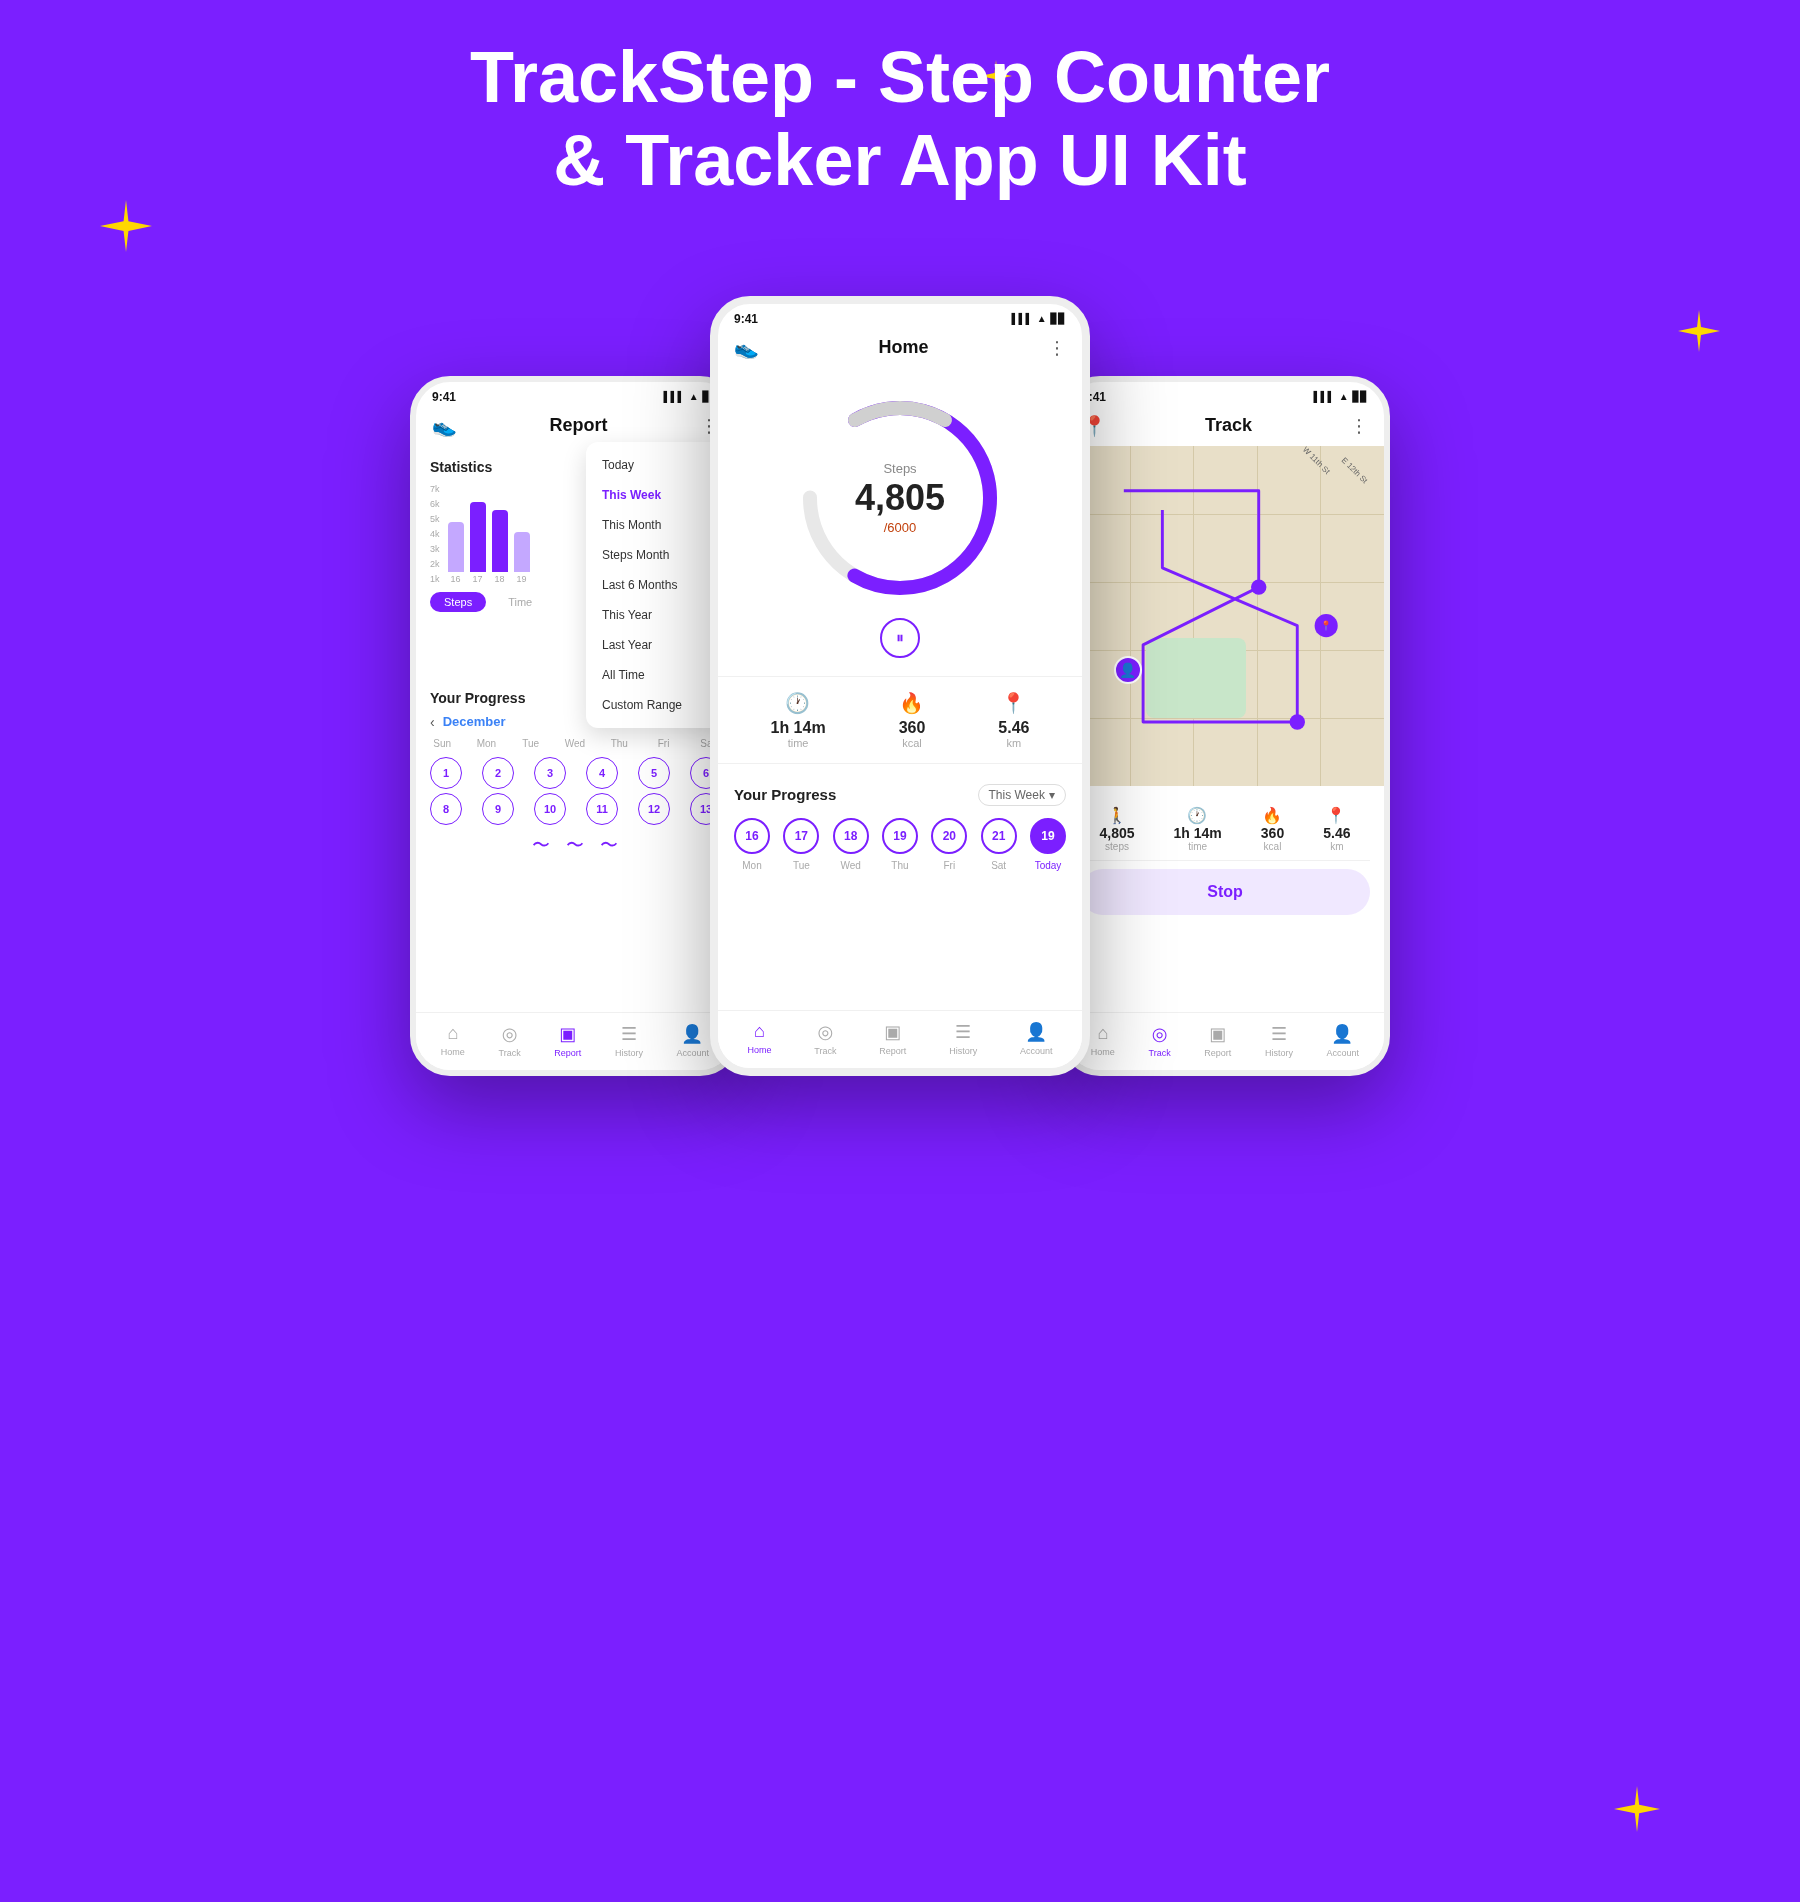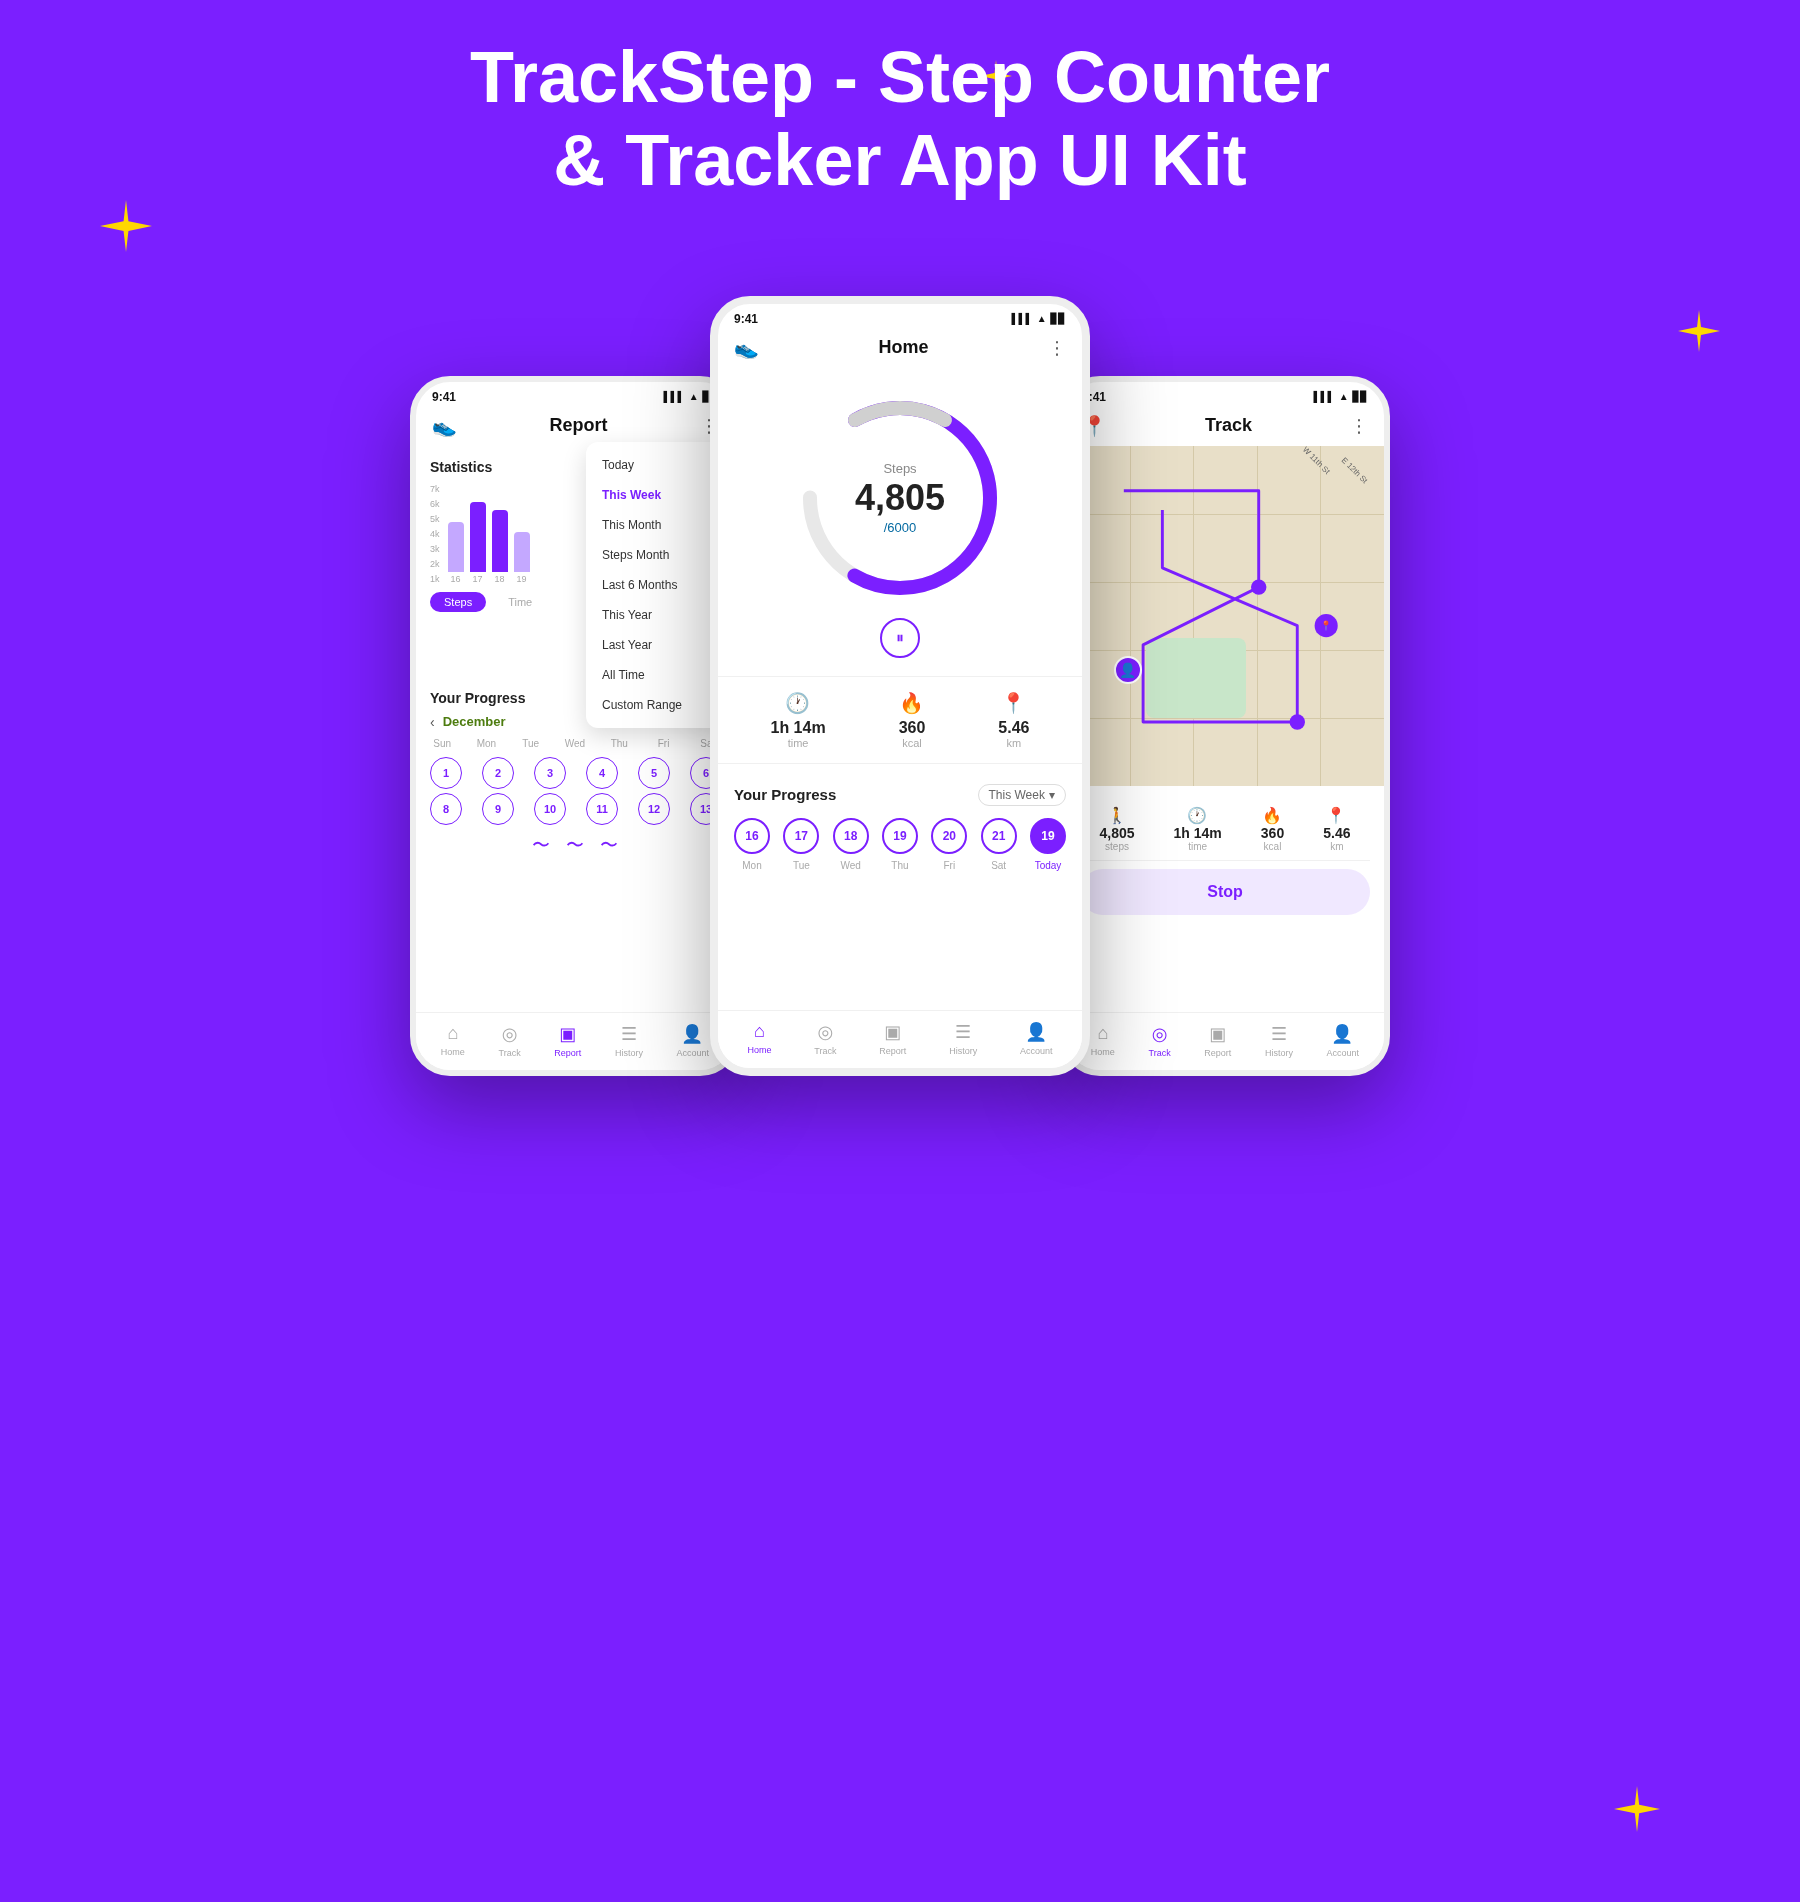--- a/index.html
+++ b/index.html
@@ -131,21 +131,21 @@
     }
     .steps-info {
       position: absolute;
       top: 50%;
       left: 50%;
       transform: translate(-50%, -50%);
       text-align: center;
     }
     .steps-label { font-size: 13px; color: #888; margin-bottom: 4px; }
     .steps-count { font-size: 36px; font-weight: 900; color: #222; line-height: 1; }
-    .steps-goal { font-size: 13px; color: #0369a1; margin-top: 4px; }
+    .steps-goal { font-size: 13px; color: #c2410c; margin-top: 4px; }
     .pause-btn {
       width: 40px; height: 40px;
       border-radius: 50%;
       border: 2px solid #7B1FFF;
       display: flex; align-items: center; justify-content: center;
       margin: 10px auto 0;
       font-size: 16px;
       color: #7B1FFF;
     }
 
@@ -304,21 +304,21 @@
     
     .your-progress { padding: 10px 14px; }
     .your-progress-title { font-size: 14px; font-weight: 700; color: #222; margin-bottom: 8px; }
     .calendar-nav {
       display: flex;
       align-items: center;
       gap: 8px;
       margin-bottom: 8px;
     }
     .cal-arrow { font-size: 14px; color: #555; }
-    .cal-month { font-size: 13px; font-weight: 600; color: #4d7c0f; }
+    .cal-month { font-size: 13px; font-weight: 600; color: #3b82f6; }
     .cal-grid {
       display: grid;
       grid-template-columns: repeat(7, 1fr);
       gap: 20px;
     }
     .cal-cell {
       width: 32px; height: 32px;
       border-radius: 50%;
       border: 1.5px solid #7B1FFF;
       display: flex; align-items: center; justify-content: center;

